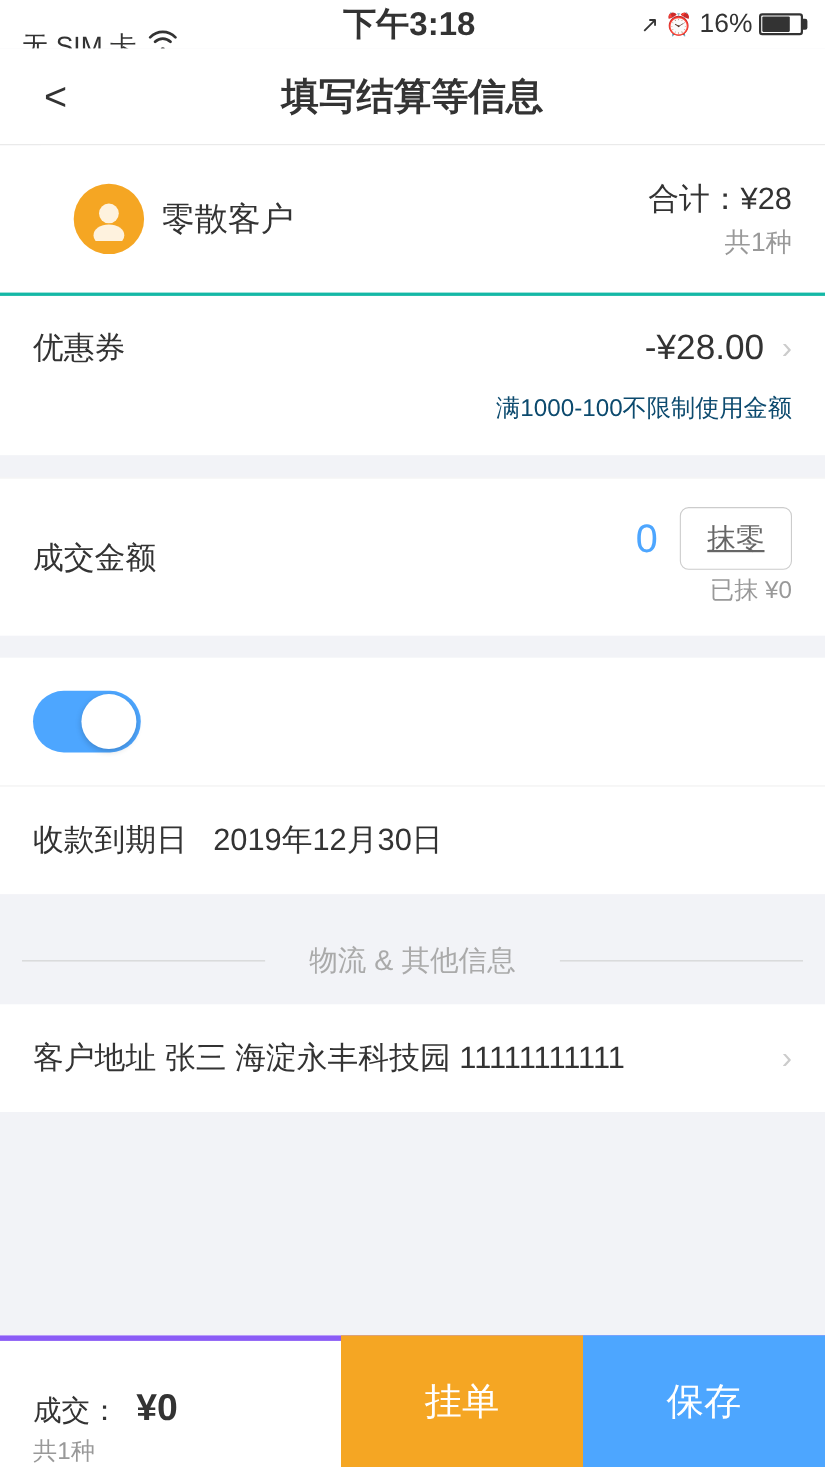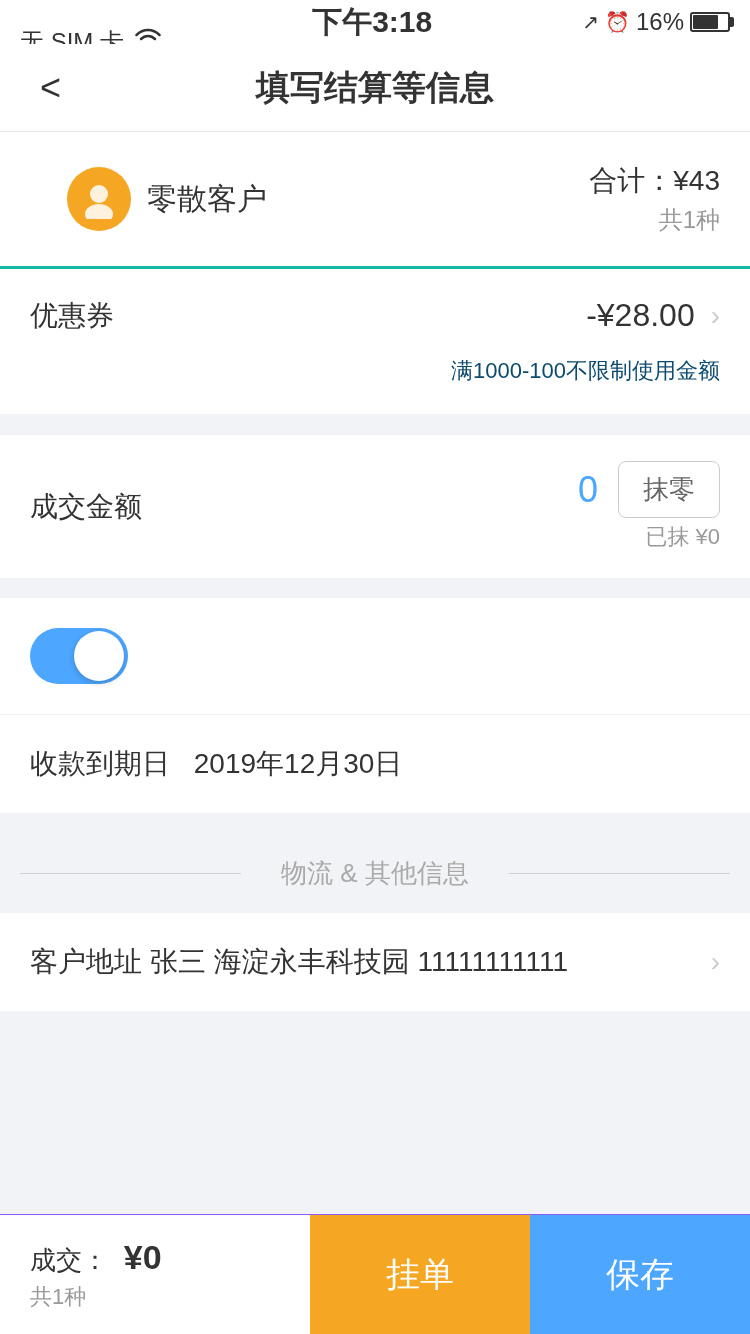--- a/index.html
+++ b/index.html
@@ -176,20 +176,21 @@
       font-weight: 500;
     }
     .round-off-btn {
       border: 1px solid #ccc;
       border-radius: 8px;
       padding: 10px 24px;
       font-size: 26px;
       color: #666;
       background: #fff;
       cursor: pointer;
+      text-decoration: underline;
     }
     .amount-sub {
       font-size: 22px;
       color: #999;
       margin-top: 4px;
     }
 
     
     .toggle {
       width: 98px;
@@ -309,23 +310,23 @@
       background: #f2f3f7;
     }
 
     
     .footer {
       position: fixed;
       bottom: 0;
       width: 750px;
       height: 120px;
       display: flex;
-      align-items: center;
-      background: #fff;
-      border-top: 1px solid #8b5cf6;
+      align-items: flex-end;
+      background: #fff;
+      border-top: 5px solid #8b5cf6;
     }
     .footer-left {
       flex: 1;
       padding: 0 30px;
     }
     .footer-deal-label {
       font-size: 26px;
       color: #333;
     }
     .footer-deal-amount {
@@ -399,21 +400,21 @@
     <div class="customer-left">
       <div class="customer-avatar">
         <svg width="40" height="40" viewBox="0 0 40 40">
           <circle cx="20" cy="15" r="9" fill="#fff" opacity="0.85"></circle>
           <ellipse cx="20" cy="35" rx="14" ry="10" fill="#fff" opacity="0.85"></ellipse>
         </svg>
       </div>
       <span class="customer-name">零散客户</span>
     </div>
     <div class="customer-right">
-      <div class="customer-total">合计：¥43</div>
+      <div class="customer-total">合计：¥28</div>
       <div class="customer-count">共1种</div>
     </div>
   </div>
 </div>
 
 <div class="section">
   <div class="row-item" style="align-items:flex-start; padding: 28px 30px;">
     <span class="row-label">优惠券</span>
     <div class="row-right" style="align-items:flex-end; flex-direction:column; gap:6px;">
       <div style="display:flex; align-items:center; gap:8px;">

